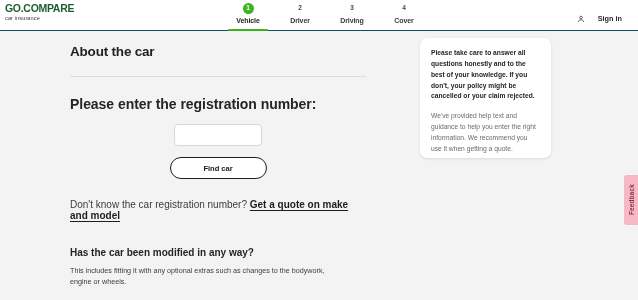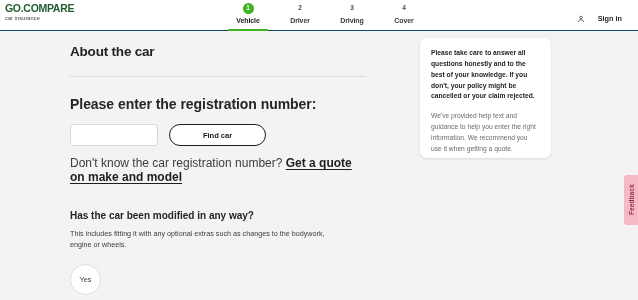--- a/index.html
+++ b/index.html
@@ -87,39 +87,39 @@
   }
   .chev {
     font-size: 6.5px; color: #3a3a3a; line-height: 1; font-weight: 700;
   }
   .inline-link-text {
     font-size: 7.2px; color: #3a3a3a; text-decoration: underline;
     text-underline-offset: 1.5px;
   }
 
   .reg-row {
-    margin-top: 12px; display: flex; align-items: center; gap: 11px;
+    margin-top: 12px; display: flex; align-items: center; gap: 11px; flex-direction: column;
   }
   .reg-input {
     width: 88px; height: 22px;
     background: #ffffff; border: 1px solid #d8d8d8; border-radius: 4px;
     font-family: "Liberation Sans", sans-serif; font-size: 8px;
     padding: 0 6px; color: #222;
     outline: none;
   }
   .find-btn {
     width: 97px; height: 22px; border-radius: 11px;
     background: #ffffff; border: 1.6px solid #1e1e1e;
     font-family: "Liberation Sans", sans-serif;
     font-size: 7.6px; font-weight: 700; color: #1b1b1b;
     cursor: pointer; letter-spacing: -.05px;
   }
 
   .hint-row {
-    margin-top: 10px; font-size: 12px; color: #3d3d3d;
+    margin-top: 20px; font-size: 10px; color: #3d3d3d;
   }
   .hint-link {
     font-weight: 700; color: #1e1e1e; text-decoration: underline;
     text-underline-offset: 1.5px; cursor: pointer;
   }
 
   .mod-title {
     margin-top: 26px; font-size: 10px; font-weight: 700; color: #252525;
   }
   .mod-desc {

